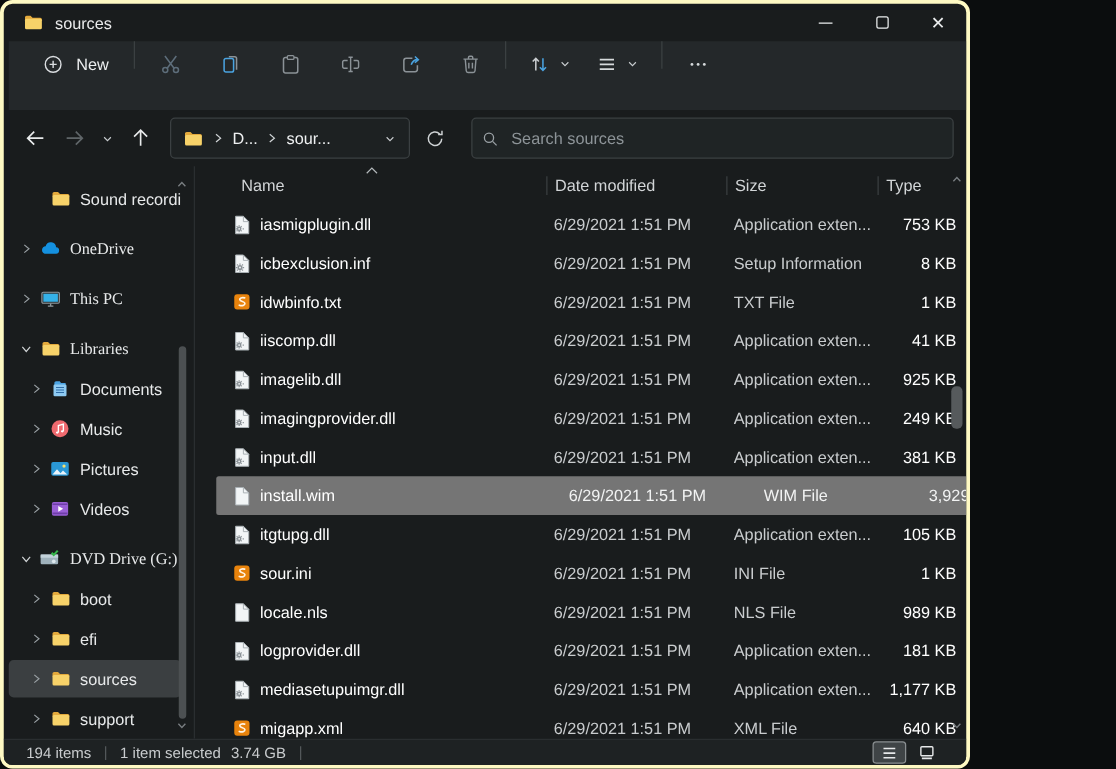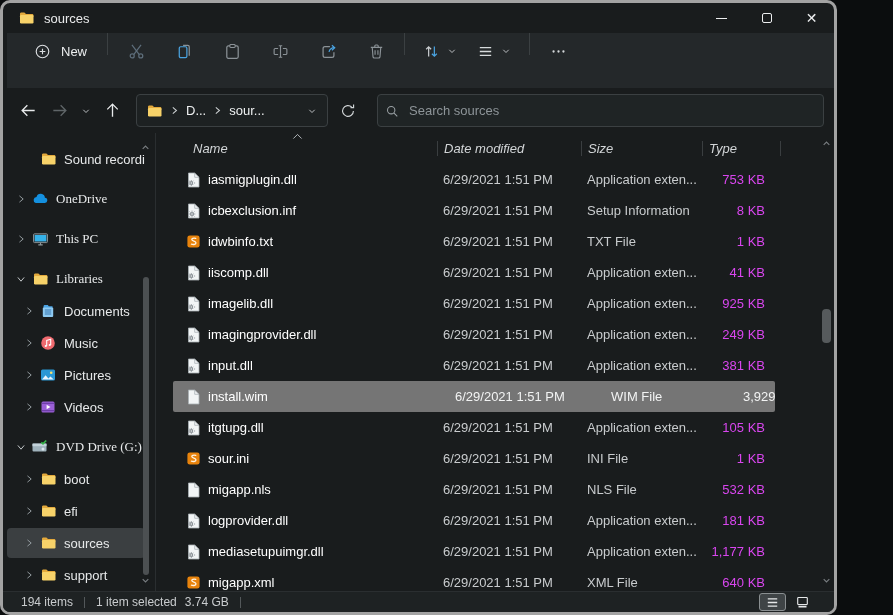--- a/index.html
+++ b/index.html
@@ -1,19 +1,19 @@
 <!DOCTYPE html>
 <html><head>
 <meta charset="utf-8">
 <style>
   * { margin:0; padding:0; box-sizing:border-box; }
   html,body { background:#0b0d0e; }
   .window {
-    position:relative; width:837px; height:615px;
-    border:3px solid #a3a3a3; border-radius:10px;
+    position:relative; width:776px; height:615px;
+    border:3px solid #fef9c3; border-radius:10px;
     background:#191c1d; overflow:hidden;
     font-family:"Liberation Sans", sans-serif; font-size:13px; color:#e9eaeb;
   }
   .ic { display:inline-flex; align-items:center; justify-content:center; line-height:0; }
 
   
   .titlebar { position:absolute; top:0; left:0; right:0; height:30px; display:flex; align-items:center; }
   .title-group { display:flex; align-items:center; gap:9px; padding-left:15px; }
   .win-controls { position:absolute; right:0; top:0; height:30px; display:flex; }
   .win-btn { width:45px; height:30px; display:flex; align-items:center; justify-content:center; color:#eceeef; }
@@ -59,32 +59,32 @@
   .side-scrollbar { position:absolute; right:3px; top:0; bottom:0; width:12px; }
   .side-scrollbar .sb-up { position:absolute; top:10px; left:1px; }
   .side-scrollbar .sb-dn { position:absolute; bottom:6px; left:1px; }
   .side-thumb { position:absolute; top:144px; height:298px; right:3px; width:6px; background:#4c5052; border-radius:3px; }
 
   .main-divider { position:absolute; left:152px; top:0; bottom:0; width:1px; background:#2a2e30; }
 
   .filearea { position:absolute; left:153px; right:0; top:0; bottom:0; overflow:hidden; }
   .fl-header { position:relative; height:31px; display:grid; grid-template-columns:282px 144px 121px 78px;
     align-items:center; color:#d2d5d7; }
-  .fl-header .hcell { position:relative; height:100%; display:flex; align-items:center; padding-left:6px;font-style:italic; }
+  .fl-header .hcell { position:relative; height:100%; display:flex; align-items:center; padding-left:6px; }
   .fl-header .hcell.name { padding-left:37px; }
   .fl-header .hcell::after { content:""; position:absolute; right:0; top:8px; height:15px; width:1px; background:#3a3e40; }
   .sort-caret { position:absolute; left:136px; top:0px; }
   .fl-row { height:31px; margin-left:17px; width:602px; border-radius:2px; display:grid;
     grid-template-columns:270px 144px 120px 1fr; align-items:center; }
   .fl-row.selected { background:#757575;gap:12px; }
   .fl-row .cell { white-space:nowrap; overflow:hidden; }
   .fl-row .cell.name { display:flex; align-items:center; gap:7px; padding-left:13px; color:#ffffff; }
   .fl-row .cell.date, .fl-row .cell.type { color:#c9ccce; }
   .fl-row.selected .cell.date, .fl-row.selected .cell.type, .fl-row.selected .cell.size { color:#f2f3f3; }
-  .fl-row .cell.size { color:#d946ef; text-align:right; padding-right:10px; }
+  .fl-row .cell.size { color:#ffffff; text-align:right; padding-right:10px; }
 
   .v-scroll { position:absolute; right:1px; top:0; bottom:0; width:13px; }
   .v-scroll .sb-up { position:absolute; top:6px; left:2px; }
   .v-scroll .sb-dn { position:absolute; bottom:6px; left:2px; }
   .v-thumb { position:absolute; top:176px; height:34px; left:2px; width:9px; background:#565a5c; border-radius:4px; }
 
   
   .statusbar { position:absolute; left:0; right:0; bottom:0; height:21px; background:#1e2223;
     border-top:1px solid #2a2e30; display:flex; align-items:center; padding:0 18px 0 18px;
     font-size:12px; color:#c9ccce; gap:11px; }
@@ -707,25 +707,25 @@
             <div class="cell size">1 KB</div>
           </div>
           <div class="fl-row">
             <div class="cell name">
               <span class="ic">
                 <svg width="15" height="16" viewBox="0 0 15 16">
                   <path d="M2.5 1h6.2L13 5.3V15H2.5z" fill="#f2f5f6" stroke="#aab1b5" stroke-width=".8"></path>
                   <path d="M8.7 1v4.3H13" fill="none" stroke="#aab1b5" stroke-width=".8"></path>
                 </svg>
               </span>
-              <span>migapp.nls</span>
+              <span>locale.nls</span>
             </div>
             <div class="cell date">6/29/2021 1:51 PM</div>
             <div class="cell type">NLS File</div>
-            <div class="cell size">532 KB</div>
+            <div class="cell size">989 KB</div>
           </div>
           <div class="fl-row">
             <div class="cell name">
               <span class="ic">
                 <svg width="15" height="16" viewBox="0 0 15 16">
                   <path d="M2.5 1h6.2L13 5.3V15H2.5z" fill="#f2f5f6" stroke="#aab1b5" stroke-width=".8"></path>
                   <path d="M8.7 1v4.3H13" fill="none" stroke="#aab1b5" stroke-width=".8"></path>
                   <g stroke="#8a9196" stroke-width="1">
                     <path d="M5.3 8.2v1M5.3 12.8v1M2.5 11h1M8.1 11h1M3.3 9l.7.7M6.6 12.3l.7.7M7.3 9l-.7.7M4 12.3l-.7.7"></path>
                   </g>

